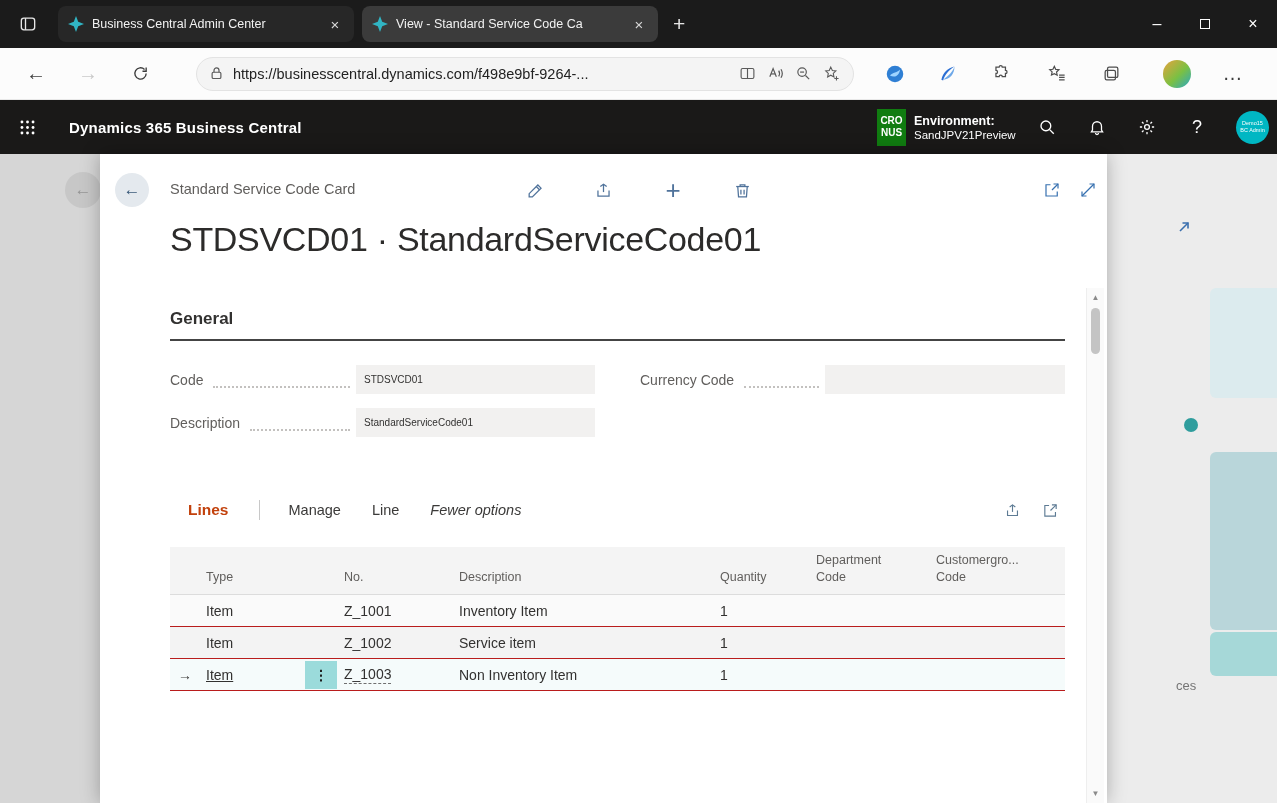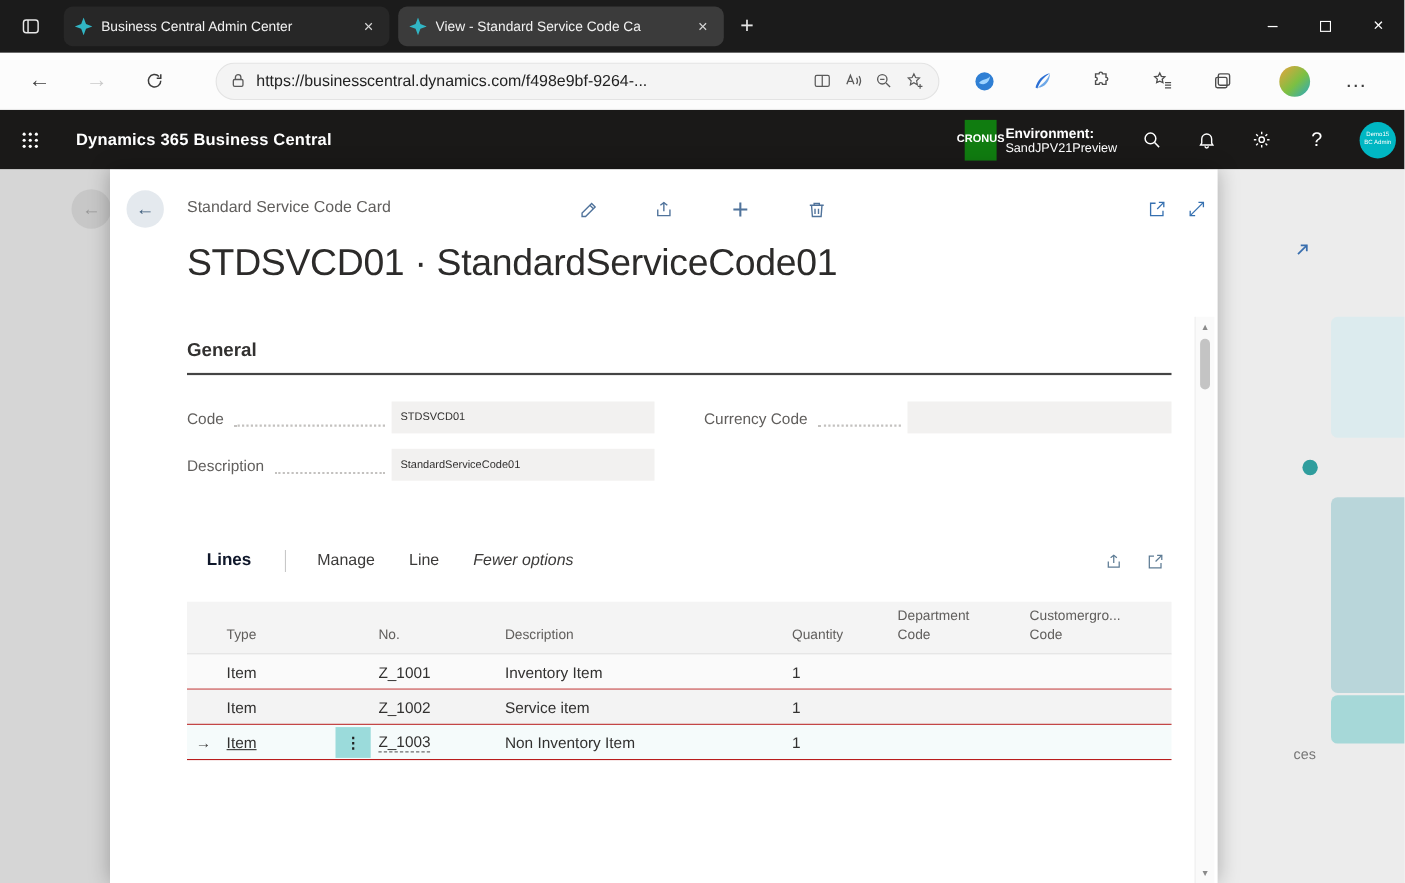--- a/index.html
+++ b/index.html
@@ -37,21 +37,21 @@
   .extbtn{width:30px;height:30px;display:flex;align-items:center;justify-content:center;color:#4d4d4d;}
   .avatar-edge{width:28px;height:28px;border-radius:50%;
     background:linear-gradient(135deg,#e8a33d 0%,#7bc043 55%,#2aa8c4 100%);}
   .menudots{font-size:20px;color:#3c3c3c;letter-spacing:1px;}
 
   
   .bchead{position:absolute;top:100px;left:0;width:100%;height:54px;background:#1a1918;
     display:flex;align-items:center;color:#fff;}
   .bctitle{font-size:15px;font-weight:700;margin-left:32px;letter-spacing:.2px;}
   .bcright{margin-left:auto;display:flex;align-items:center;}
-  .badge{width:29px;height:37px;background:#107C10;display:flex;flex-direction:row;
+  .badge{width:29px;height:37px;background:#107C10;display:flex;flex-direction:column;
     align-items:center;justify-content:center;font-size:10px;font-weight:700;line-height:1.25;}
   .env{margin-left:8px;width:108px;}
   .env .l1{font-size:12.5px;font-weight:700;}
   .env .l2{font-size:11.5px;margin-top:1px;}
   .hicon{width:50px;display:flex;align-items:center;justify-content:center;color:#fff;}
   .hicon.q{font-size:18px;}
   .avatar-bc{width:33px;height:33px;border-radius:50%;background:#00B7C3;margin-left:14px;margin-right:8px;
     display:flex;align-items:center;justify-content:center;overflow:hidden;}
   .avatar-bc span{font-size:5.5px;line-height:1.2;color:#fff;width:26px;text-align:center;}
 
@@ -82,21 +82,21 @@
     letter-spacing:-.3px;white-space:nowrap;}
 
   .groupheading{position:absolute;left:70px;top:155px;width:895px;font-size:17px;font-weight:700;
     color:#323130;padding-bottom:10px;border-bottom:2px solid #444;}
   .fieldlabel{position:absolute;height:29px;display:flex;align-items:center;font-size:14px;color:#605e5c;}
   .fieldlabel .dots{flex:1;margin:0 6px 0 10px;height:58%;border-bottom:2px dotted #c3c1bf;}
   .fieldbox{position:absolute;height:29px;background:#f2f1f0;display:flex;align-items:center;
     padding:0 8px;font-size:10px;color:#323130;}
 
   .linesbar{position:absolute;left:70px;top:340px;width:895px;height:32px;display:flex;align-items:center;}
-  .linesbar .cap{margin-left:18px;font-size:15.5px;font-weight:700;color:#0f172a;}
+  .linesbar .cap{margin-left:18px;font-size:15.5px;font-weight:700;color:#c2410c;}
   .linesbar .vsep{margin-left:31px;width:1px;height:20px;background:#c8c8c8;}
   .linesbar .mi{font-size:14.5px;color:#3b3a39;}
   .linesbar .mi.m1{margin-left:28px;}
   .linesbar .mi.m2{margin-left:31px;}
   .linesbar .mi.m3{margin-left:31px;font-style:italic;}
   .linesbar .icons{margin-left:auto;display:flex;gap:8px;}
   .linesbar .licon{width:30px;height:30px;display:flex;align-items:center;justify-content:center;color:#5d7b94;}
 
   .table{position:absolute;left:70px;top:393px;width:895px;font-size:14px;color:#323130;}
   .grid{display:grid;grid-template-columns:30px 105px 35px 115px 265px 92px 120px 133px;}

